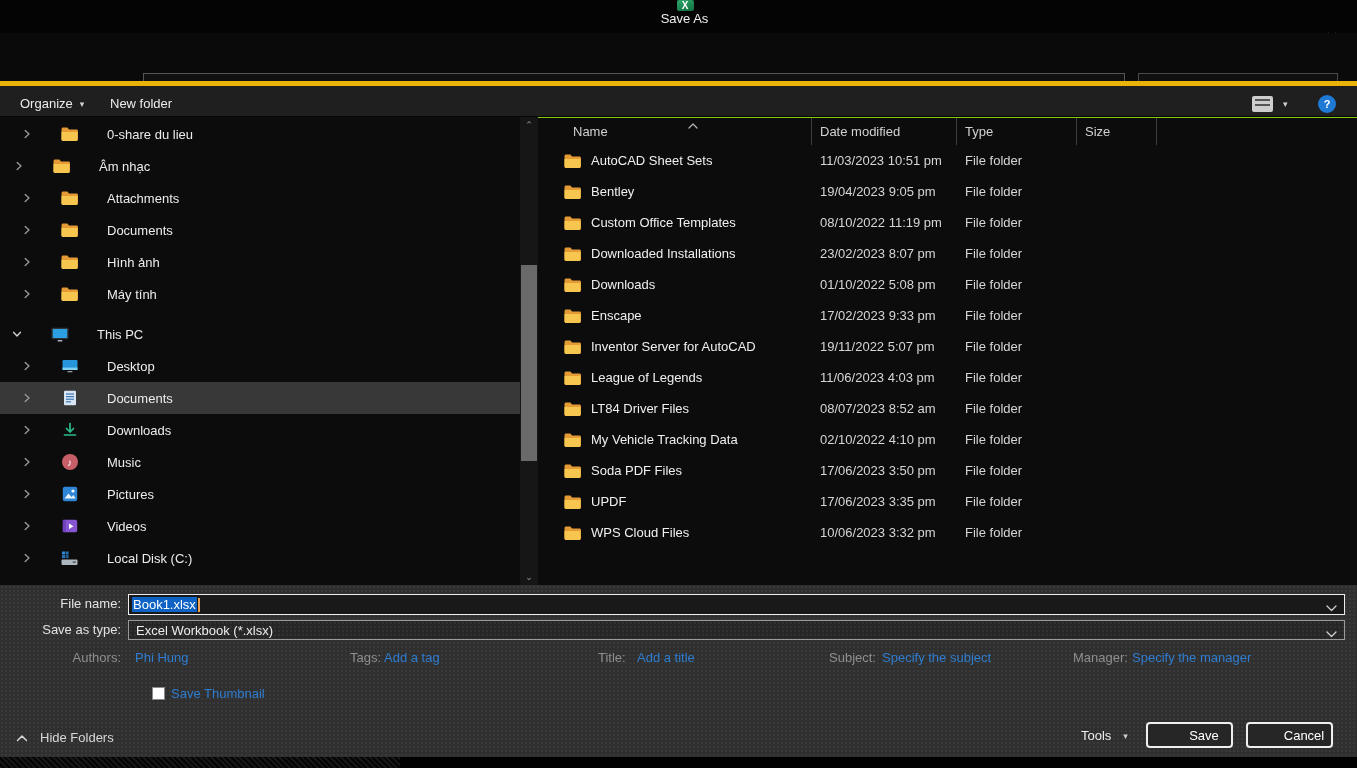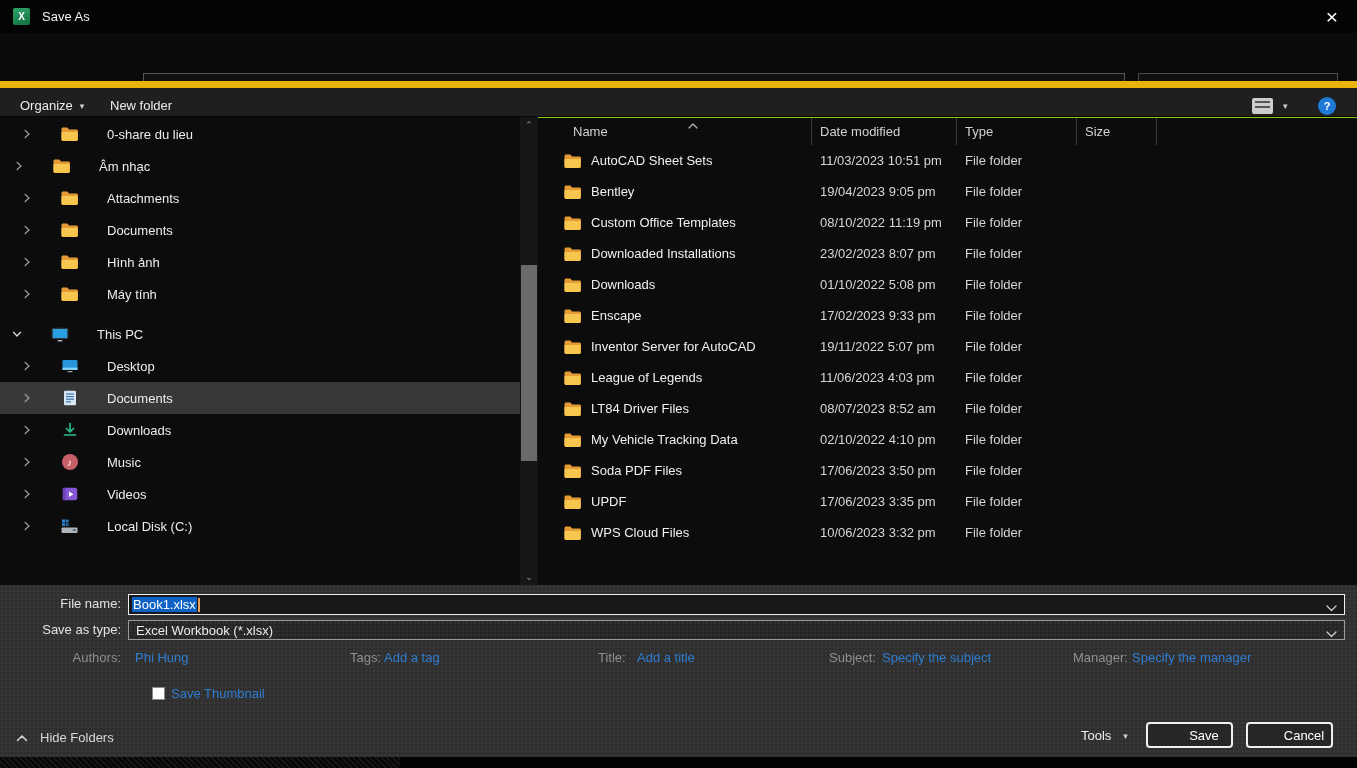--- a/index.html
+++ b/index.html
@@ -1,40 +1,40 @@
 <!DOCTYPE html>
 <html><head>
 <meta charset="utf-8">
 <style>
   html,body{margin:0;padding:0;background:#000;}
   *{box-sizing:border-box;font-family:"Liberation Sans","DejaVu Sans",sans-serif;}
   .dialog{position:relative;width:1357px;height:768px;background:#0c0c0c;overflow:hidden;color:#e8e8e8;}
 
   
-  .titlebar{position:absolute;top:0;left:0;width:100%;height:33px;background:#040404;display:flex;align-items:center;}
+  .titlebar{position:absolute;top:0;left:0;width:100%;height:33px;background:#040404;display:flex;align-items:center;flex-direction:column;}
   .excel-icon{width:17px;height:17px;margin-left:13px;border-radius:2px;background:linear-gradient(160deg,#2fa56b,#10703f);color:#fff;font-size:10px;font-weight:bold;display:flex;align-items:center;justify-content:center;}
   .excel-icon::before{content:"X";}
   .win-title{margin-left:12px;font-size:13px;color:#f0f0f0;}
   .close-btn{margin-left:auto;width:50px;height:33px;display:flex;align-items:center;justify-content:center;color:#fff;cursor:default;}
   .close-btn::before{content:"×";font-size:21px;line-height:1;}
 
   
   .navbar{position:absolute;top:33px;left:0;width:100%;height:48px;background:#0a0a0a;}
   .nav-btn{position:absolute;top:40px;width:32px;height:34px;display:flex;align-items:center;justify-content:center;}
   .addressbar{position:absolute;left:143px;top:40px;width:982px;height:35px;border:1px solid #565656;background:#101010;display:flex;align-items:center;padding-left:10px;font-size:13px;}
   .crumb{color:#ececec;padding:0 2px;}
   .crumb-sep{display:flex;align-items:center;margin:0 7px;}
   .addr-right{margin-left:auto;display:flex;align-items:center;}
   .addr-btn{width:32px;height:33px;display:flex;align-items:center;justify-content:center;}
   .searchbox{position:absolute;left:1138px;top:40px;width:200px;height:35px;border:1px solid #4a4a4a;background:#101010;display:flex;align-items:center;padding-left:12px;}
   .searchbox input{background:transparent;border:none;outline:none;color:#cfcfcf;font-size:13px;margin-left:10px;width:150px;}
   .searchbox input::placeholder{color:#8d8d8d;}
 
   
-  .cmdbar{position:absolute;top:81px;left:0;width:100%;height:36px;background:#1f1f1f;border-top:7px solid #eab308;border-bottom:1px solid #060606;}
+  .cmdbar{position:absolute;top:81px;left:0;width:100%;height:36px;background:#1f1f1f;border-top:5px solid #eab308;border-bottom:1px solid #060606;}
   .cmd-item{position:absolute;top:0;height:35px;display:flex;align-items:center;font-size:13px;color:#ececec;gap:7px;}
   .caret-down{color:#cfcfcf;font-size:9px;}
   .caret-down::before{content:"▾";}
   .view-icon{width:21px;height:16px;border-radius:2px;background:#cdcdcd;position:relative;}
   .view-icon::before{content:"";position:absolute;left:3px;right:3px;top:3px;height:10px;
     background:repeating-linear-gradient(#555 0 2px,transparent 2px 5px);}
   .help-icon{width:18px;height:18px;border-radius:50%;background:#1e7ad4;color:#fff;font-size:11px;font-weight:bold;display:flex;align-items:center;justify-content:center;}
   .help-icon::before{content:"?";}
 
   
@@ -364,20 +364,35 @@
           <span class="tree-label">Music</span>
         </div>
         <div class="tree-row" style="padding-left: 20px;">
           <span class="tree-chevron">
             <svg width="12" height="12" viewBox="0 0 12 12" fill="none" stroke-linecap="round" stroke-linejoin="round" stroke="#9b9b9b" stroke-width="1.3">
               <path d="M4.2 2.5L8 6l-3.8 3.5"></path>
             </svg>
           </span>
           <span class="tree-ico">
             <svg width="16" height="16" viewBox="0 0 16 16">
+              <rect x="0.8" y="0.8" width="14.4" height="14.4" rx="2" fill="#2f86d6"></rect>
+              <circle cx="11" cy="5" r="1.6" fill="#fff"></circle>
+              <path d="M2.5 12.5l4-5 3 3.5 2-2 2 3.5z" fill="#eaf3fb"></path>
+            </svg>
+          </span>
+          <span class="tree-label">Pictures</span>
+        </div>
+        <div class="tree-row" style="padding-left: 20px;">
+          <span class="tree-chevron">
+            <svg width="12" height="12" viewBox="0 0 12 12" fill="none" stroke-linecap="round" stroke-linejoin="round" stroke="#9b9b9b" stroke-width="1.3">
+              <path d="M4.2 2.5L8 6l-3.8 3.5"></path>
+            </svg>
+          </span>
+          <span class="tree-ico">
+            <svg width="16" height="16" viewBox="0 0 16 16">
               <rect x="0.8" y="1.8" width="14.4" height="12.4" rx="2" fill="#8655d4"></rect>
               <rect x="0.8" y="1.8" width="3" height="12.4" fill="#6f42bd"></rect>
               <path d="M7 5.5l4.5 2.7L7 10.9z" fill="#fff"></path>
             </svg>
           </span>
           <span class="tree-label">Videos</span>
         </div>
         <div class="tree-row" style="padding-left: 20px;">
           <span class="tree-chevron">
             <svg width="12" height="12" viewBox="0 0 12 12" fill="none" stroke-linecap="round" stroke-linejoin="round" stroke="#9b9b9b" stroke-width="1.3">

